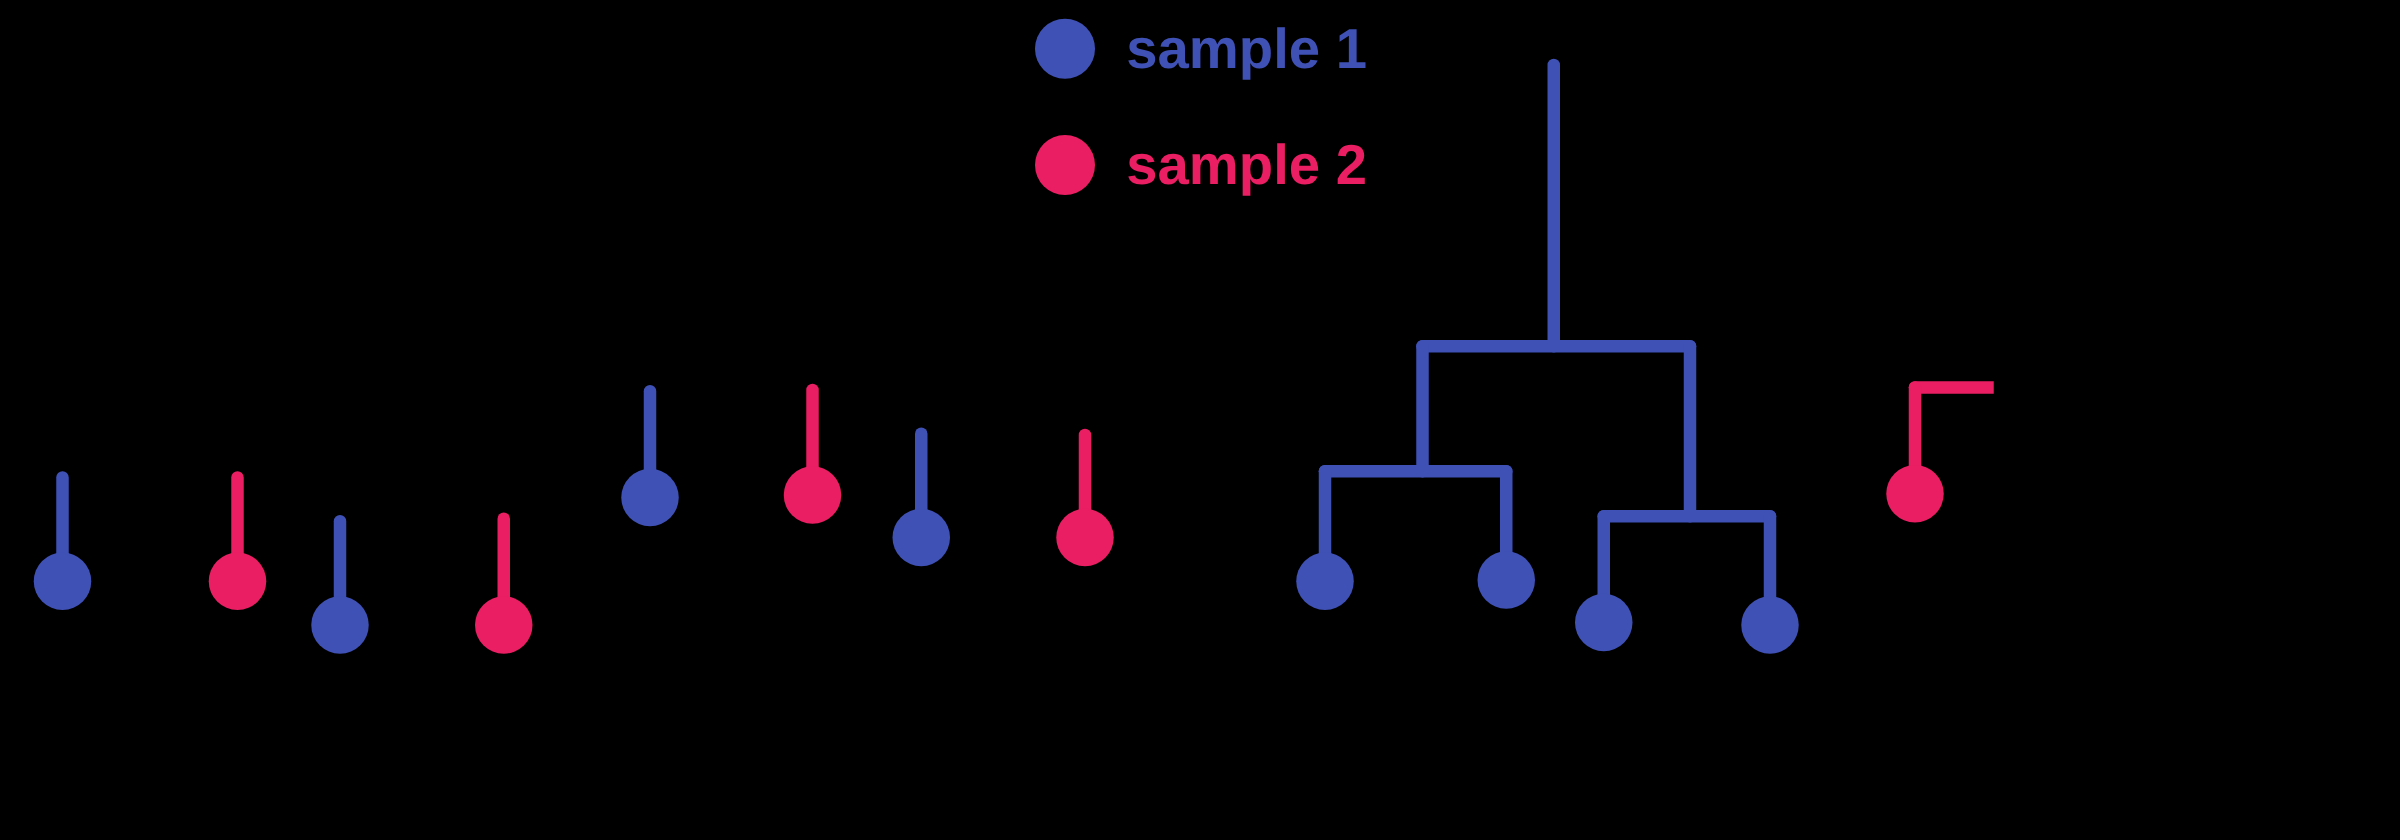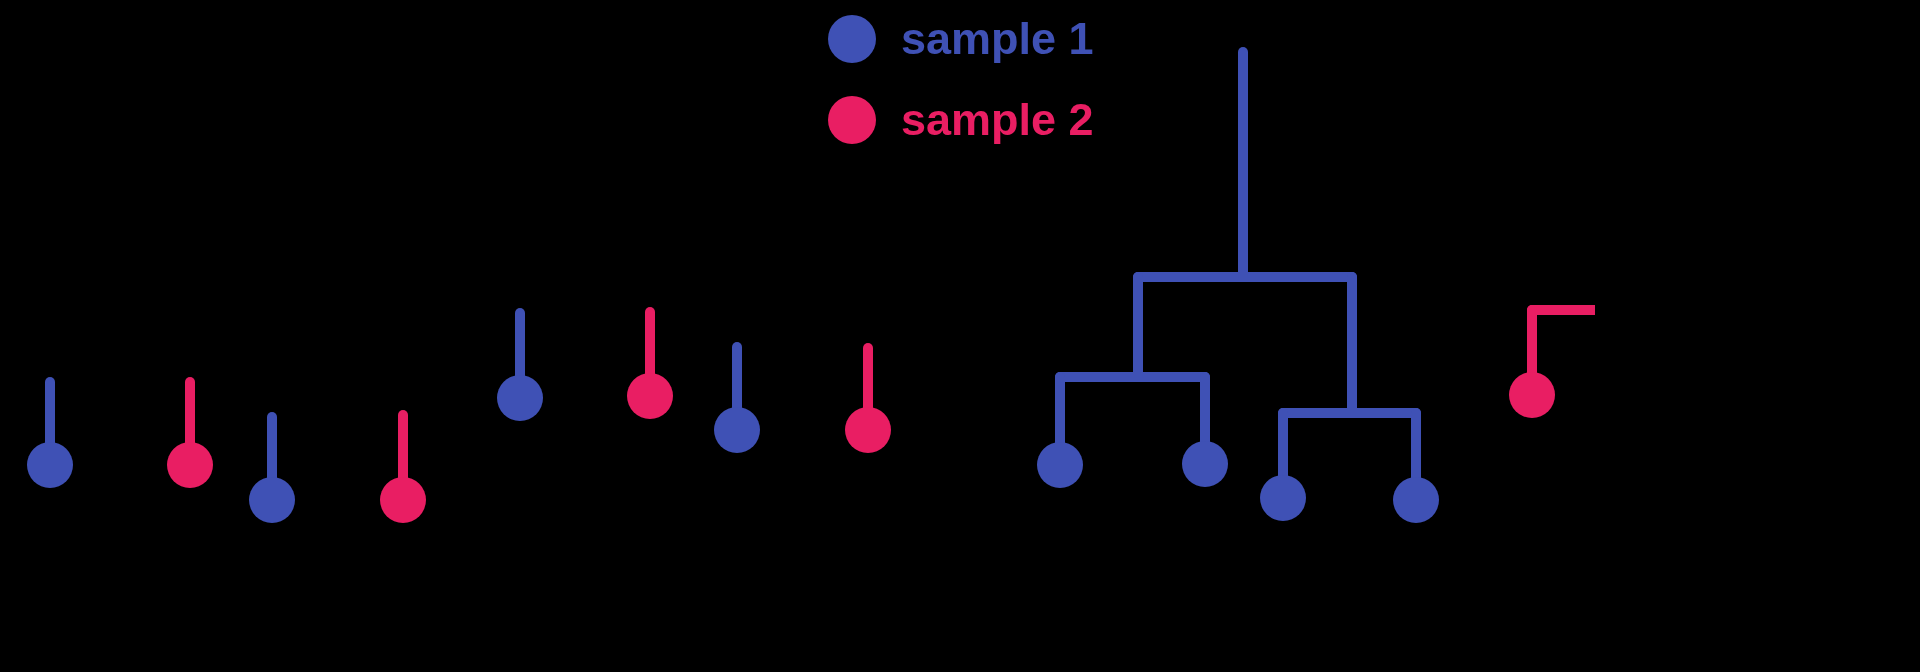--- a/index.html
+++ b/index.html
@@ -4,21 +4,21 @@
 <style>
   html,body{margin:0;padding:0;background:#000;}
   .canvas{position:relative;width:1595px;height:672px;background:#000;overflow:hidden;
           font-family:"Liberation Sans",sans-serif;}
   #plot{position:absolute;inset:0;}
   .seg,.node,.tick{position:absolute;}
   .node,.tick{border-radius:50%;}
   .legend{position:absolute;left:828px;top:0;width:400px;}
   .legend-item{position:absolute;left:0;display:flex;align-items:center;gap:25px;height:48px;}
   .legend-item.row-0{top:15px;}
-  .legend-item.row-1{top:96px;align-items:flex-end;}
+  .legend-item.row-1{top:108px;align-items:flex-end;}
   .dot{width:48px;height:48px;border-radius:50%;flex:0 0 auto;}
   .label{font-weight:700;font-size:45px;line-height:48px;white-space:nowrap;}
 </style>
 </head>
 <body>
 
 <div class="canvas">
 
   <div id="plot">
       <div class="tick" style="left: 39px; top: 373px; width: 14px; height: 14px; background: rgb(0, 0, 0);"></div>

